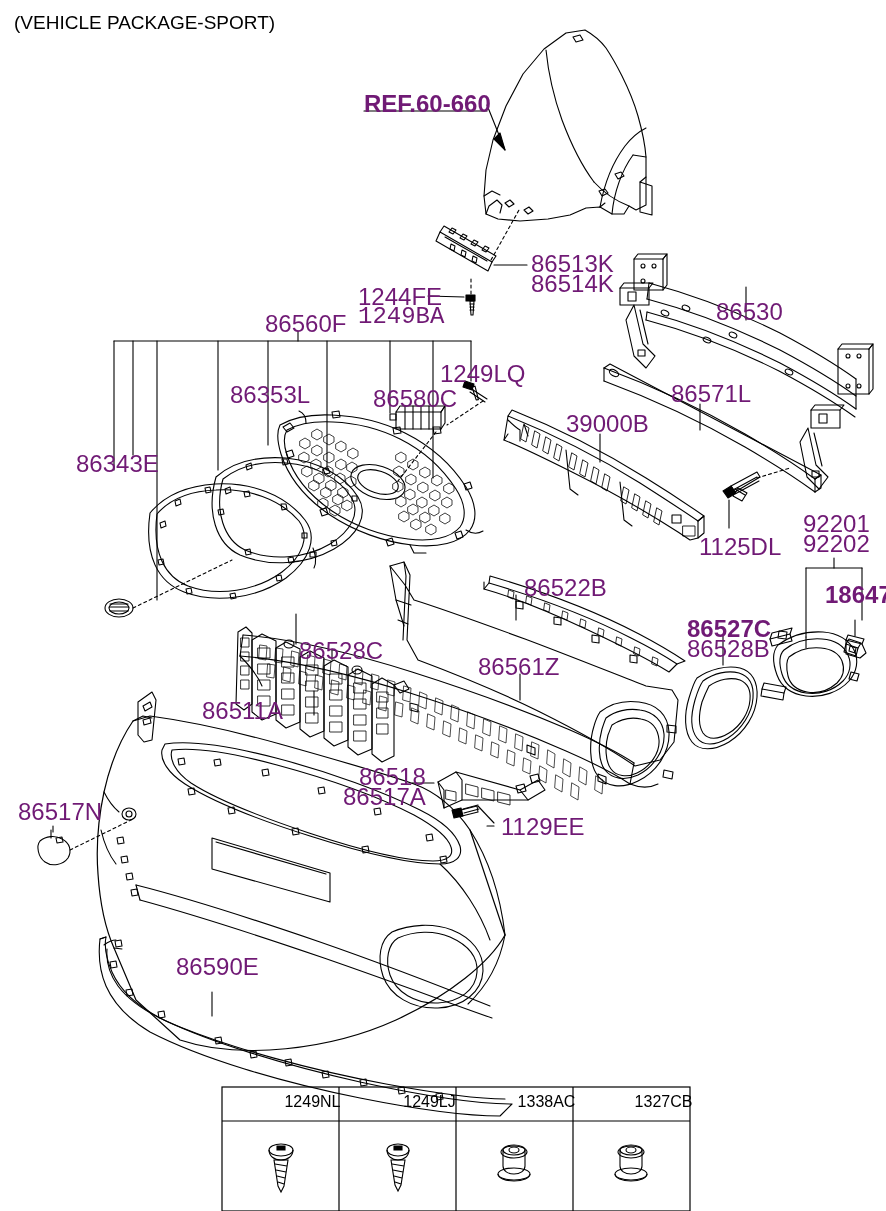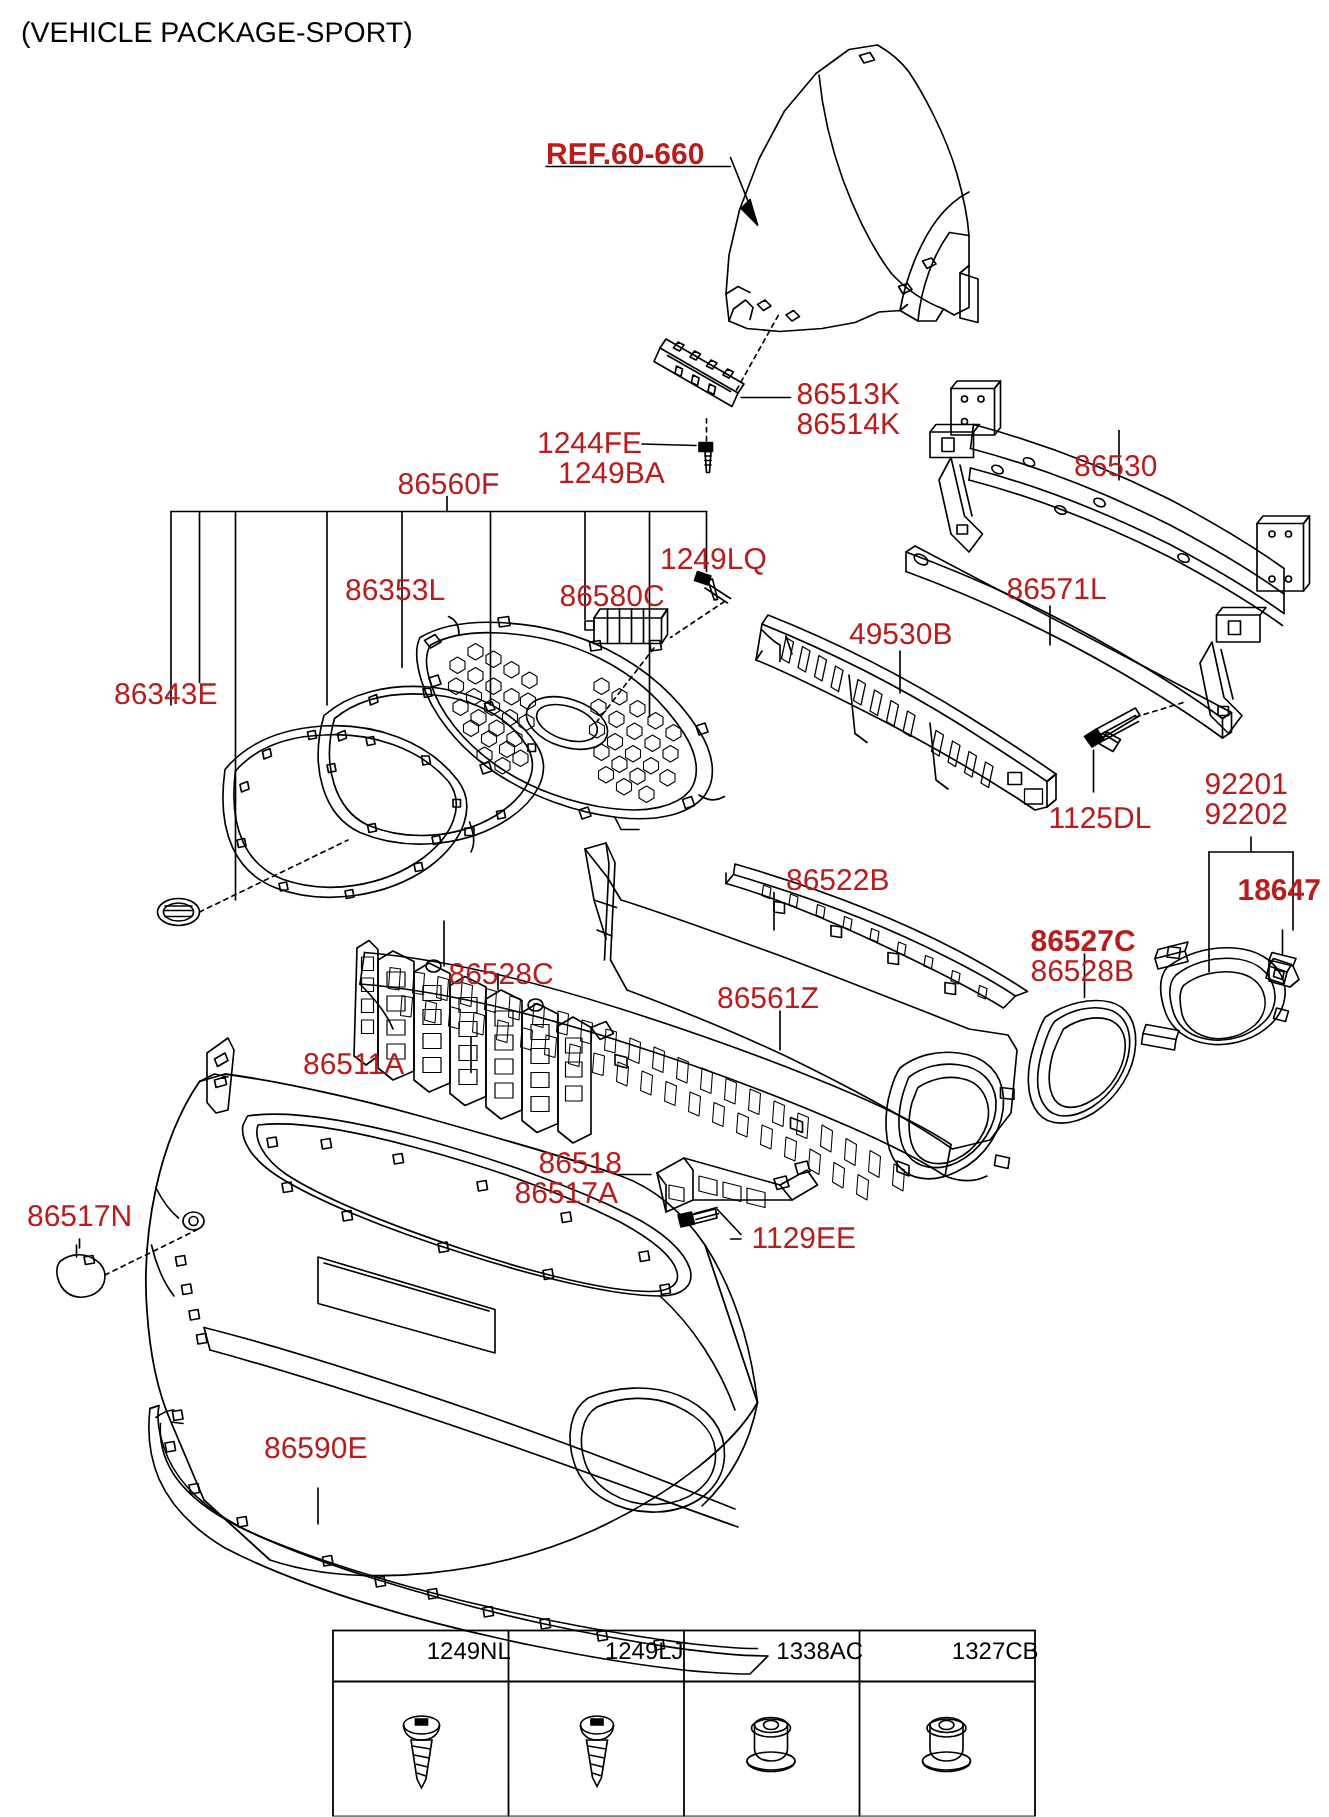--- a/index.html
+++ b/index.html
@@ -7,25 +7,25 @@
   body{
     font-family:"Liberation Sans", sans-serif;
     width:886px;height:1211px;position:relative;overflow:hidden;
     color:#000;
   }
   #sheet{position:absolute;left:0;top:0;width:886px;height:1211px;}
   #art{position:absolute;left:0;top:0;width:886px;height:1211px;}
   .lbl{
     position:absolute;
     font-family:"Liberation Sans", sans-serif;
-    font-size:20px;
+    font-size:24px;
     line-height:23px;
     letter-spacing:0px;
     white-space:pre;
-    color:#b91c1c;
+    color:#701a75;
   }
   .lbl.bold{font-weight:bold;}
   .title{
     position:absolute;left:14px;top:12px;
     font-size:19px;
     font-family:"Liberation Sans", sans-serif;
     white-space:pre;
   }
   .tbl-head{
     position:absolute;
@@ -691,31 +691,31 @@
       </g>
     </g>
   </svg>
 
   <div class="lbl bold" style="left:364px;top:92px;">REF.60-660</div>
 
   <div class="lbl" style="left:531px;top:252px;">86513K</div>
   <div class="lbl" style="left:531px;top:272px;">86514K</div>
 
   <div class="lbl" style="left:358px;top:285px;">1244FE</div>
-  <div class="lbl" style="left:372px;top:305px;">1249BA</div>
+  <div class="lbl" style="left:358px;top:305px;font-family:Liberation Mono, monospace;">1249BA</div>
 
   <div class="lbl" style="left:265px;top:312px;">86560F</div>
   <div class="lbl" style="left:440px;top:362px;">1249LQ</div>
   <div class="lbl" style="left:230px;top:383px;">86353L</div>
   <div class="lbl" style="left:373px;top:387px;">86580C</div>
   <div class="lbl" style="left:76px;top:452px;">86343E</div>
 
   <div class="lbl" style="left:716px;top:300px;">86530</div>
   <div class="lbl" style="left:671px;top:382px;">86571L</div>
-  <div class="lbl" style="left:566px;top:412px;">49530B</div>
+  <div class="lbl" style="left:566px;top:412px;">39000B</div>
   <div class="lbl" style="left:699px;top:535px;">1125DL</div>
 
   <div class="lbl" style="left:803px;top:512px;">92201</div>
   <div class="lbl" style="left:803px;top:532px;">92202</div>
   <div class="lbl" style="left:825px;top:583px;font-weight:bold;">18647</div>
 
   <div class="lbl" style="left:524px;top:576px;">86522B</div>
   <div class="lbl" style="left:687px;top:617px;font-weight:bold;">86527C</div>
   <div class="lbl" style="left:687px;top:637px;">86528B</div>
 

